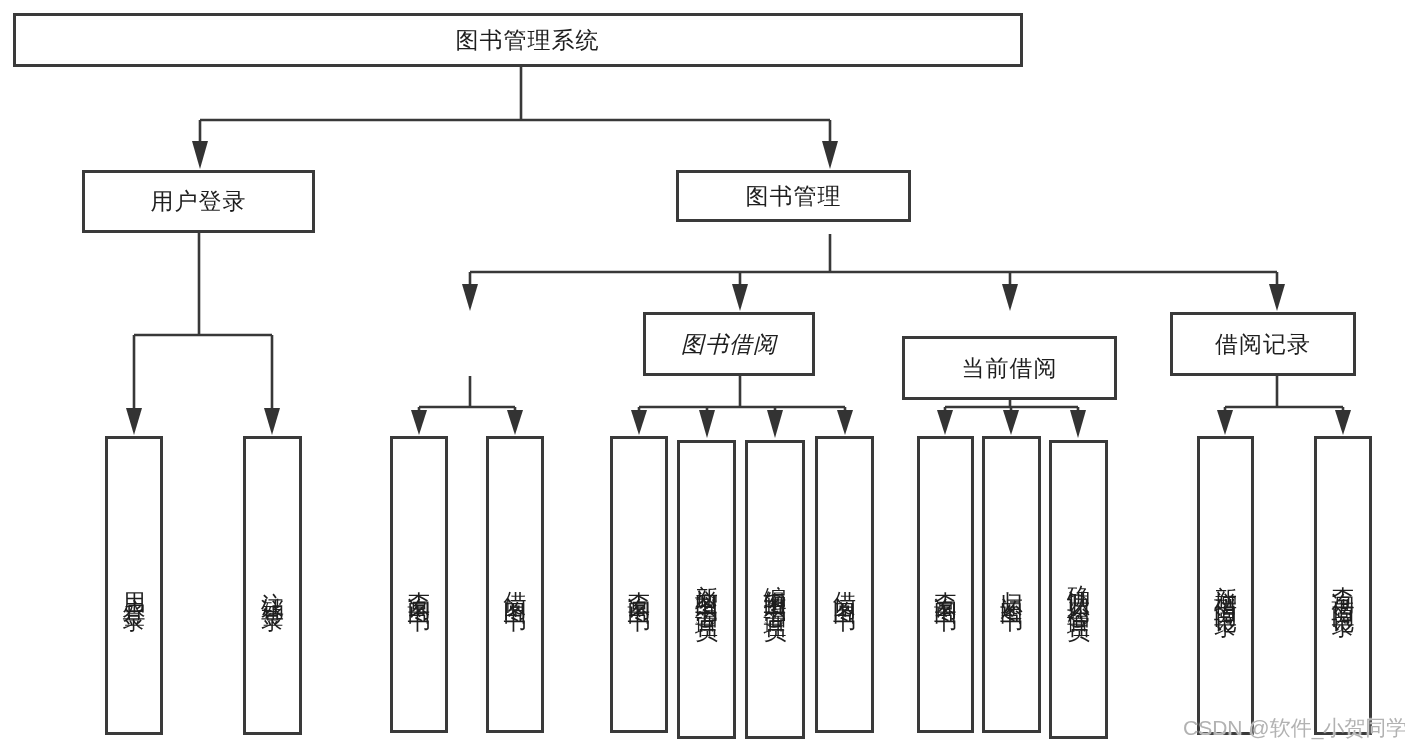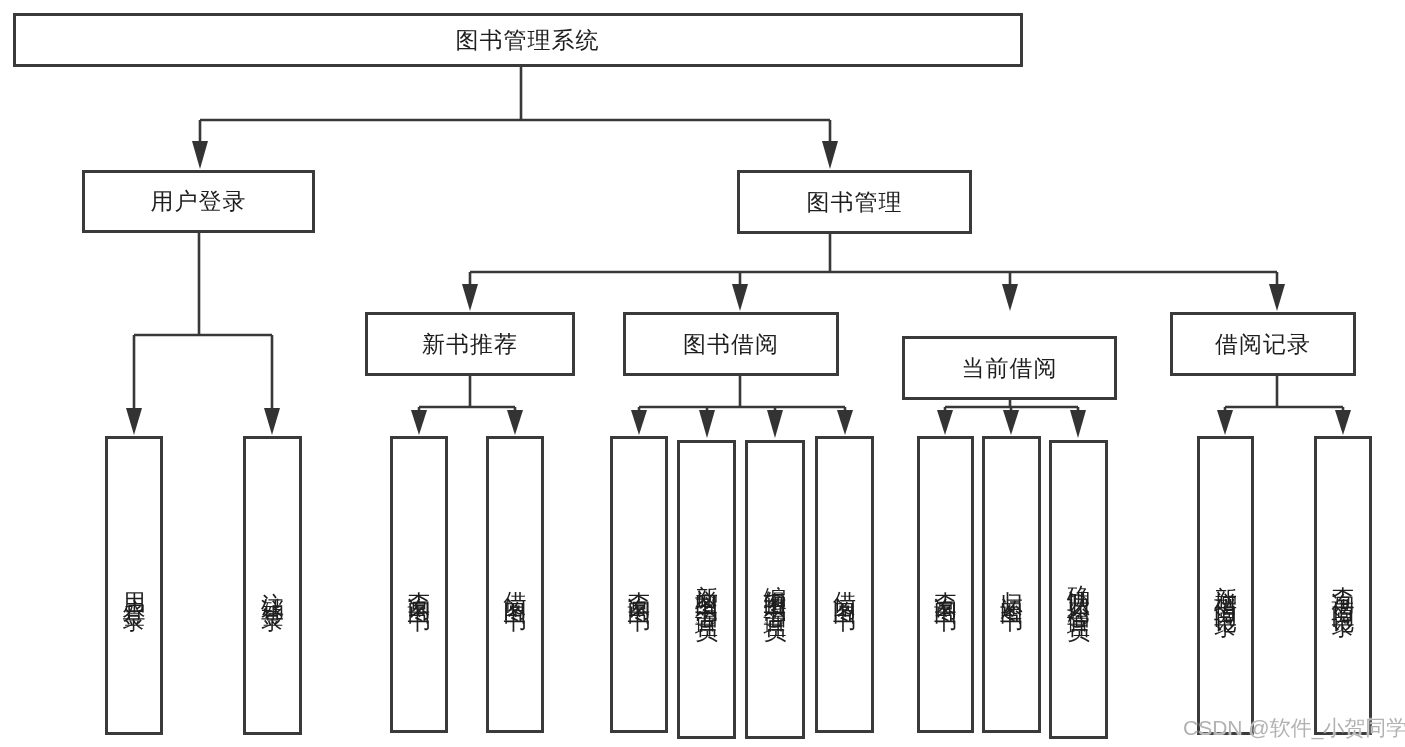--- a/index.html
+++ b/index.html
@@ -118,24 +118,23 @@
     <g>
       <path d="M1277 376 V407 M1225 407 H1343 M1225 407 V413 M1343 407 V413"></path>
       <polygon points="1217,410 1233,410 1225,435"></polygon>
       <polygon points="1335,410 1351,410 1343,435"></polygon>
     </g>
   </svg>
 
   <div class="node h" style="left:13px; top:13px; width:1010px; height:54px;padding-left:19px;">图书管理系统</div>
 
   <div class="node h" style="left:82px; top:170px; width:233px; height:63px;">用户登录</div>
-  <div class="node h" style="left:737px; top:170px; width:235px; height:64px;">图书管理</div>
+  <div class="node h" style="left:676px; top:170px; width:235px; height:52px;">图书管理</div>
 
-  <div class="node h" style="left:365px; top:312px; width:210px; height:64px;">新书推荐</div>
-  <div class="node h" style="left:623px; top:312px; width:216px; height:64px;">图书借阅</div>
+  <div class="node h" style="left:643px; top:312px; width:172px; height:64px;font-style:italic;">图书借阅</div>
   <div class="node h" style="left:902px; top:312px; width:215px; height:64px;margin-top:24px;">当前借阅</div>
   <div class="node h" style="left:1170px; top:312px; width:186px; height:64px;">借阅记录</div>
 
   <div class="node v" style="left:105px; top:436px; width:58px; height:299px;">用户登录</div>
   <div class="node v" style="left:243px; top:436px; width:59px; height:299px;">注销登录</div>
 
   <div class="node v" style="left:390px; top:436px; width:58px; height:297px;">查询图书</div>
   <div class="node v" style="left:486px; top:436px; width:58px; height:297px;">借阅图书</div>
 
   <div class="node v" style="left:610px; top:436px; width:58px; height:297px;">查询图书</div>

